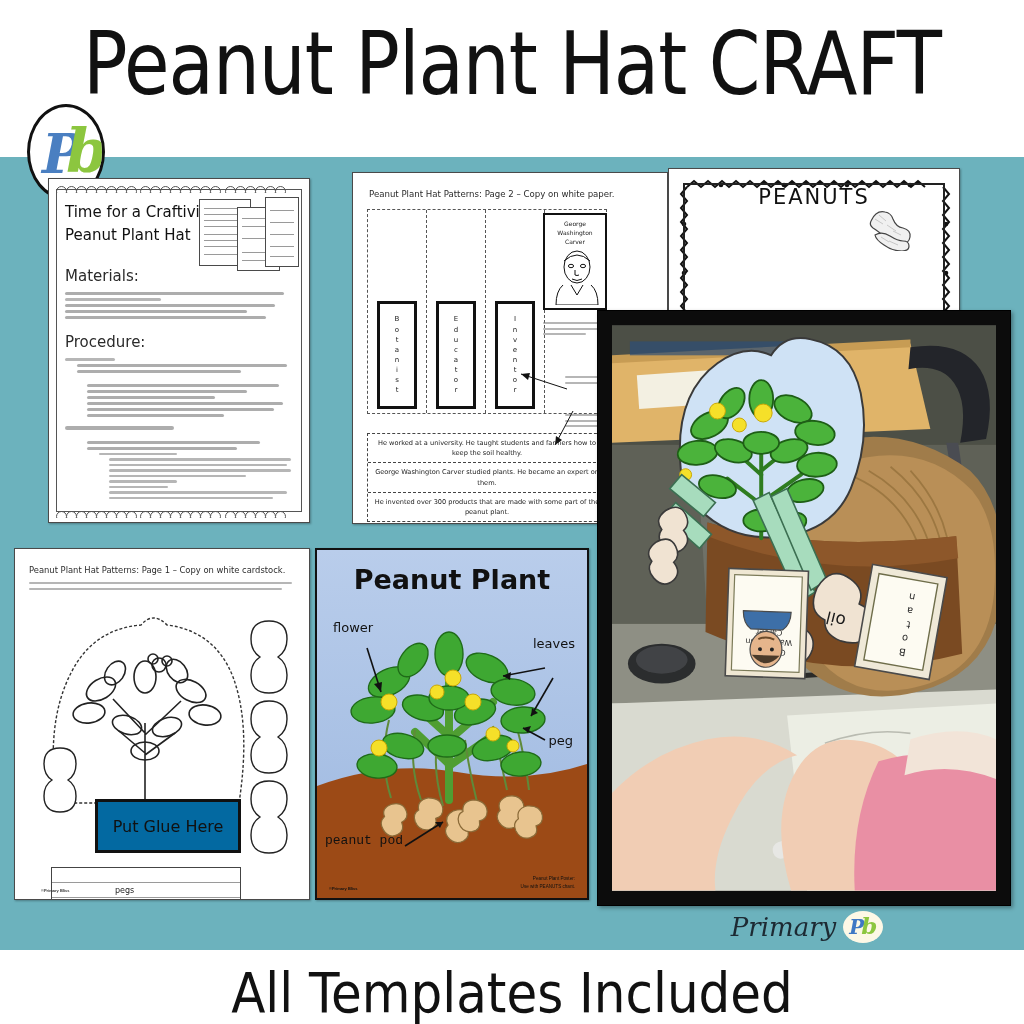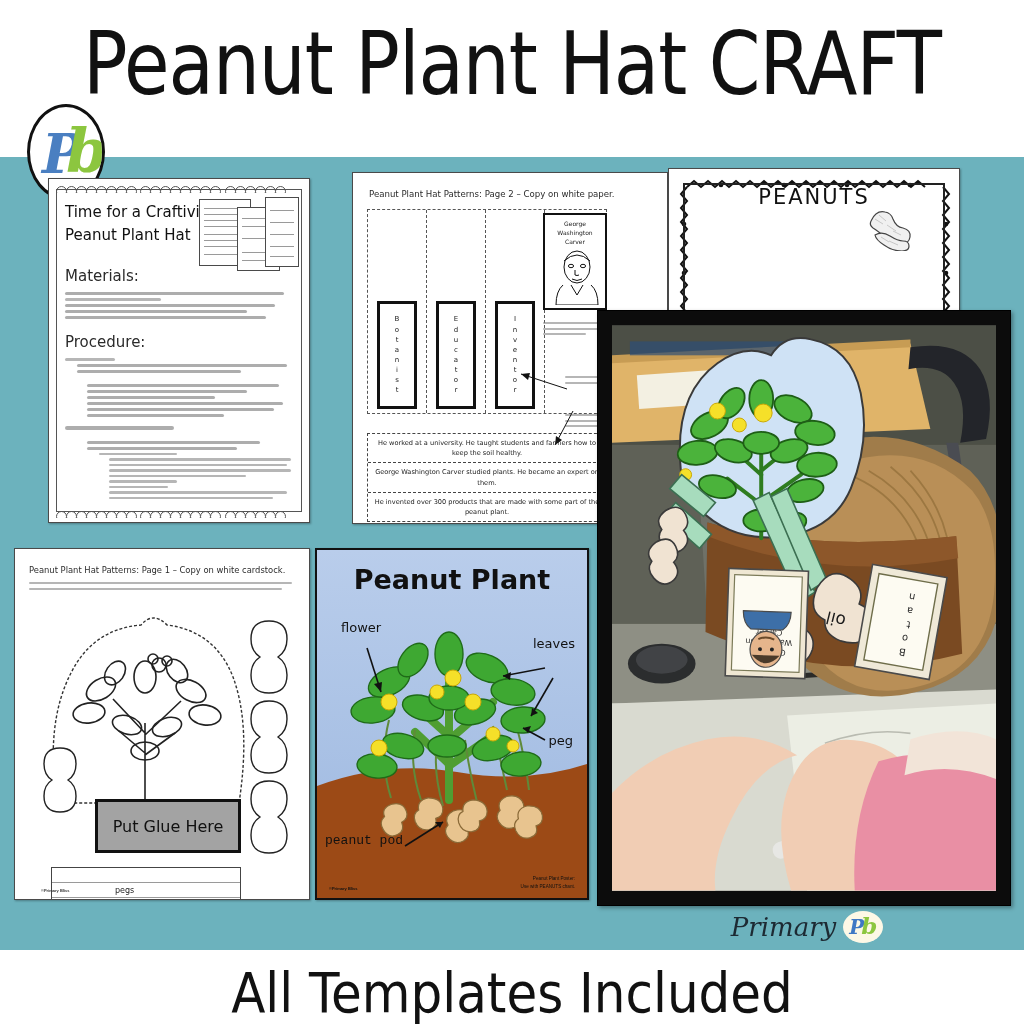--- a/index.html
+++ b/index.html
@@ -98,21 +98,21 @@
              font-family:"DejaVu Sans", sans-serif; }
   .zigzag { position:absolute; }
 
   
   #doc4 { left:14px; top:548px; width:296px; height:352px; }
   .d4-title { position:absolute; left:14px; top:16px; font-size:8.4px; color:#2b2b2b;
               font-family:"DejaVu Sans", sans-serif; }
   .d4-sub { position:absolute; left:14px; top:30px; width:266px; font-size:4.6px;
             line-height:1.75; color:#3a3a3a; }
   .d4-glue { position:absolute; left:80px; top:250px; width:146px; height:54px;
-             border:3px solid #111; background:#a3a3a3; display:flex; align-items:center;
+             border:3px solid #111; background:#0369a1; display:flex; align-items:center;
              justify-content:center; font-size:16px; color:#111;
              font-family:"DejaVu Sans", sans-serif; }
   .d4-lines { position:absolute; left:36px; top:318px; width:190px; height:58px;
               border:1px solid #444; background:#fff; }
   .d4-lines i { position:absolute; left:0; right:0; height:1px; background:#9a9a9a; }
   .d4-pegs { position:absolute; left:100px; bottom:4px; font-size:8px; color:#222;
              font-family:"DejaVu Sans", sans-serif; }
   .d4-credit { position:absolute; left:26px; bottom:6px; font-size:4px; color:#333; font-weight:700; }
 
   
@@ -502,21 +502,21 @@
         <path d="M186 126 L194 122 L193 130 Z"></path>
         <path d="M214 166 L215 158 L221 163 Z"></path>
         <path d="M206 178 L214 176 L211 183 Z"></path>
         <path d="M126 272 L118 272 L123 278 Z"></path>
       </g>
     </svg>
 
     <div style="position:absolute; left:0; top:14px; width:100%; text-align:center; font-size:27px;
                 color:#111; font-family:'DejaVu Sans', sans-serif; font-weight:700;">Peanut Plant</div>
 
-    <div style="position:absolute; left:24px; top:70px; font-size:13px; color:#111;
+    <div style="position:absolute; left:16px; top:70px; font-size:13px; color:#111;
                 font-family:'DejaVu Sans', sans-serif;">flower</div>
     <div style="position:absolute; right:12px; top:86px; font-size:13px; color:#111;
                 font-family:'DejaVu Sans', sans-serif;">leaves</div>
     <div style="position:absolute; right:14px; top:183px; font-size:13px; color:#111;
                 font-family:'DejaVu Sans', sans-serif;">peg</div>
     <div style="position:absolute; left:8px; top:283px; font-size:13px; color:#111;
                 font-family:Liberation Mono, monospace;">peanut pod</div>
 
     <div style="position:absolute; left:12px; bottom:7px; font-size:4px; color:#111; font-weight:700;">©Primary Bliss</div>
     <div style="position:absolute; right:12px; bottom:7px; font-size:4.6px; color:#111; text-align:right; line-height:1.7;">

